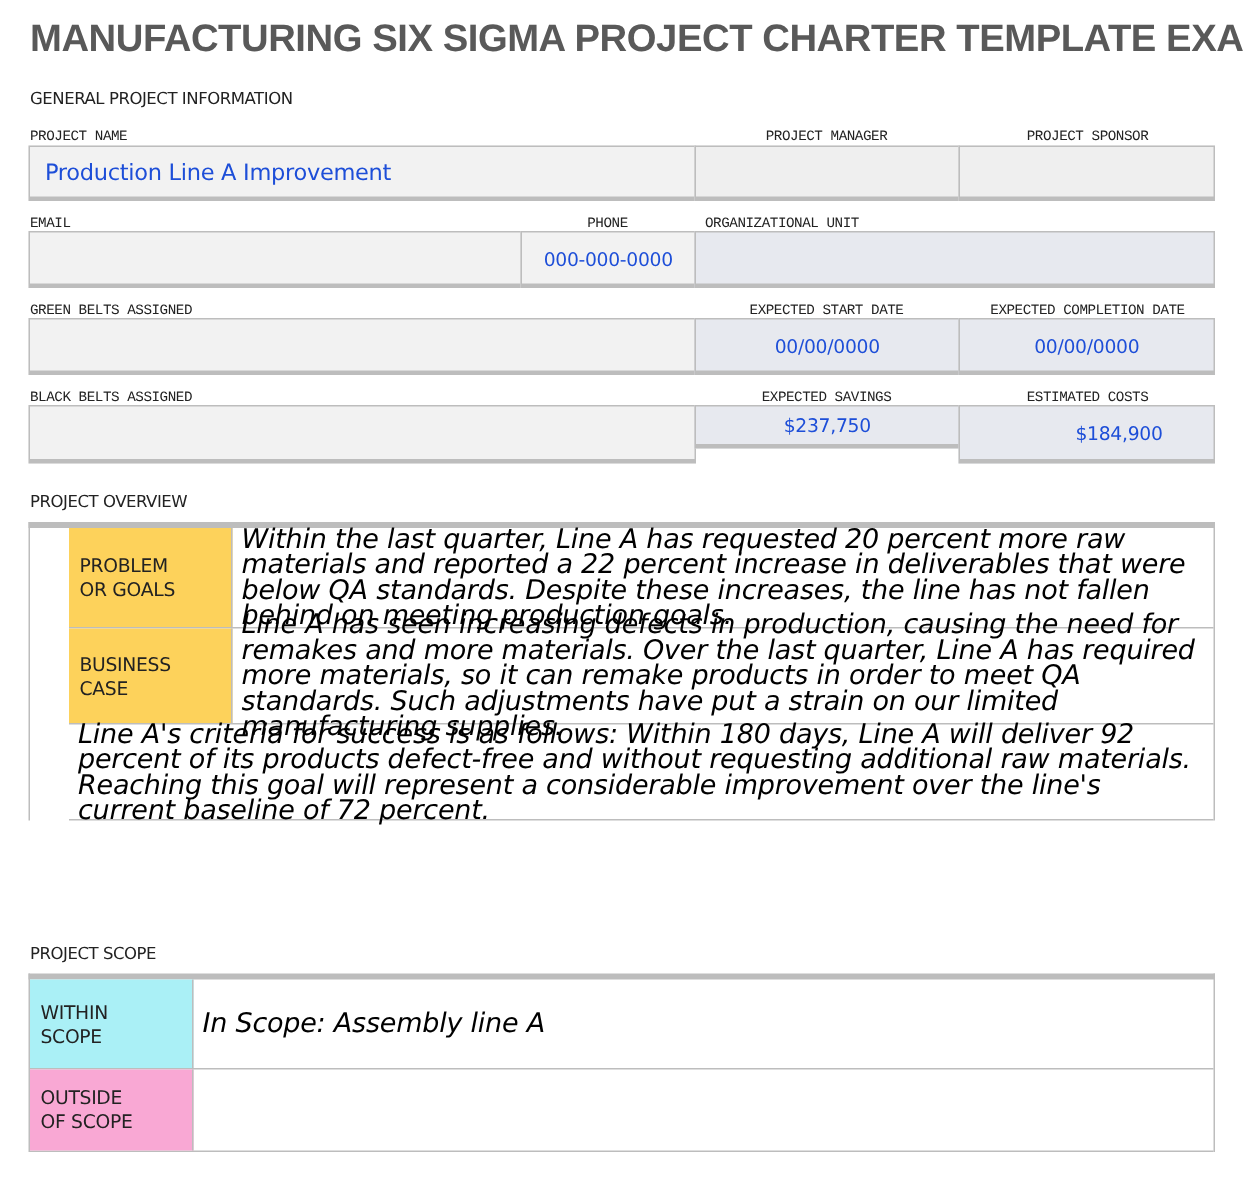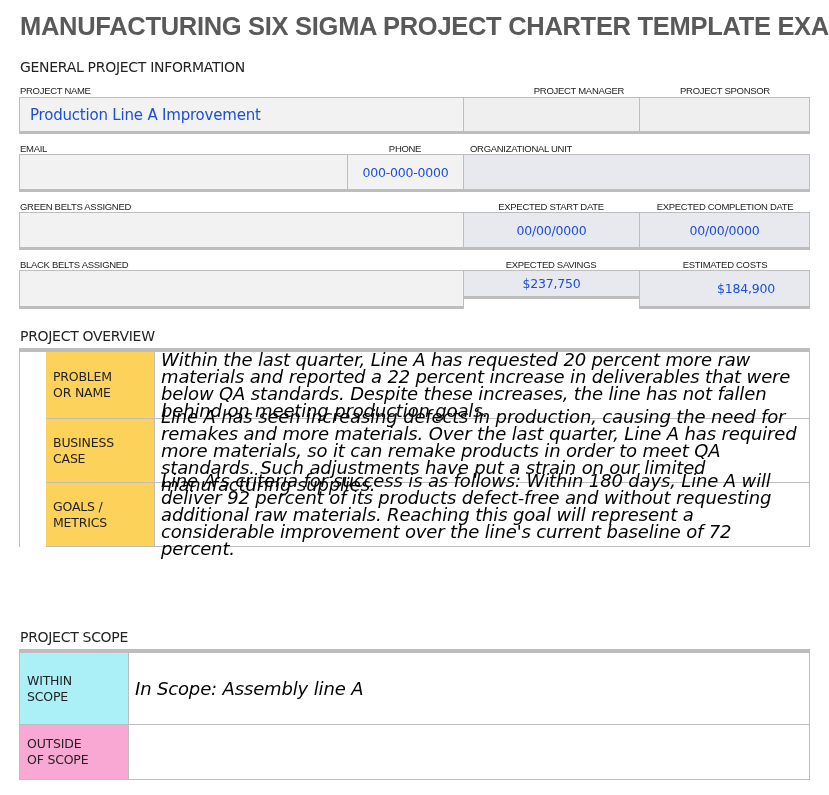--- a/index.html
+++ b/index.html
@@ -5,26 +5,26 @@
     * { box-sizing: border-box; margin: 0; padding: 0; }
     html, body { width: 829px; height: 795px; background: #ffffff; overflow: hidden; }
     body { font-family: "DejaVu Sans", "Liberation Sans", sans-serif; color: #222; position: relative; }
     .title {
       position: absolute; left: 20px; top: 12px;
       font-family: "Liberation Sans", sans-serif; font-weight: bold;
       font-size: 25.5px; color: #595959; letter-spacing: -0.3px; white-space: nowrap;
     }
     .section-title {
       position: absolute; left: 20px;
-      font-family: "DejaVu Sans", sans-serif; font-size: 14px; color: #222;
+      font-family: "DejaVu Sans", sans-serif; font-size: 11px; color: #222;
       white-space: nowrap; letter-spacing: -0.3px;
     }
     .lbl {
       position: absolute; font-size: 9.5px; color: #222; white-space: nowrap;
-      letter-spacing: -0.3px; font-family: Liberation Sans, sans-serif;
+      letter-spacing: -0.3px; font-family: Liberation Mono, monospace;
     }
     .lbl.c { text-align: center; transform: translateX(-50%); }
     .field {
       position: absolute; border: 1px solid #bdbdbd; border-bottom: 3px solid #bdbdbd;
       display: flex; align-items: center; justify-content: center;
       font-size: 12.5px; color: #1d4ed8; letter-spacing: -0.2px;
     }
     .f-light { background: #f2f2f2; }
     .f-grey { background: #efefef; }
     .f-blue { background: #e7e9ef; }
@@ -50,21 +50,21 @@
     .cyan2 { background: #f9a8d4; }
   </style>
 </head>
 <body>
 
 <div class="title">MANUFACTURING SIX SIGMA PROJECT CHARTER TEMPLATE EXAMPLE</div>
 
 <div class="section-title" style="top:59px;">GENERAL PROJECT INFORMATION</div>
 
 <div class="lbl" style="left:20px; top:85px;">PROJECT NAME</div>
-<div class="lbl c" style="left:551px; top:85px;margin-left:28px;">PROJECT MANAGER</div>
+<div class="lbl c" style="left:551px; top:85px;">PROJECT MANAGER</div>
 <div class="lbl c" style="left:725px; top:85px;">PROJECT SPONSOR</div>
 
 <div class="field f-light left big" style="left:19px; top:97px; width:445px; height:37px;">
     <span>Production Line A Improvement</span>
   </div>
 <div class="field f-grey" style="left:463px; top:97px; width:177px; height:37px;">
     <span></span>
   </div>
 <div class="field f-grey" style="left:639px; top:97px; width:171px; height:37px;">
     <span></span>
@@ -112,49 +112,43 @@
     <span>$184,900</span>
   </div>
 
 <div class="section-title" style="top:328px;">PROJECT OVERVIEW</div>
 
 <div class="tbl" style="top:348px;padding-left:26px;">
   <div class="row" style="height:67px;">
     <div class="head yellow">
         <div>
           <div>PROBLEM</div>
-          <div>OR NAME</div>
+          <div>OR GOALS</div>
         </div>
       </div>
     <div class="body">Within the last quarter, Line A has requested 20 percent more raw materials and reported a 22 percent increase in deliverables that were below QA standards. Despite these increases, the line has not fallen behind on meeting production goals.</div>
   </div>
   <div class="row" style="height:64px;">
     <div class="head yellow">
         <div>
           <div>BUSINESS</div>
           <div>CASE</div>
         </div>
       </div>
     <div class="body">Line A has seen increasing defects in production, causing the need for remakes and more materials. Over the last quarter, Line A has required more materials, so it can remake products in order to meet QA standards. Such adjustments have put a strain on our limited manufacturing supplies.</div>
   </div>
   <div class="row" style="height:64px;">
-    <div class="head yellow">
-        <div>
-          <div>GOALS /</div>
-          <div>METRICS</div>
-        </div>
-      </div>
     <div class="body">Line A's criteria for success is as follows: Within 180 days, Line A will deliver 92 percent of its products defect-free and without requesting additional raw materials. Reaching this goal will represent a considerable improvement over the line's current baseline of 72 percent.</div>
   </div>
 </div>
 
 <div class="section-title" style="top:629px;">PROJECT SCOPE</div>
 
 <div class="tbl" style="top:649px;">
-  <div class="row" style="height:72px;">
+  <div class="row" style="height:60px;">
     <div class="head cyan1">
         <div>
           <div>WITHIN</div>
           <div>SCOPE</div>
         </div>
       </div>
     <div class="body">In Scope: Assembly line A</div>
   </div>
   <div class="row" style="height:55px;">
     <div class="head cyan2">

